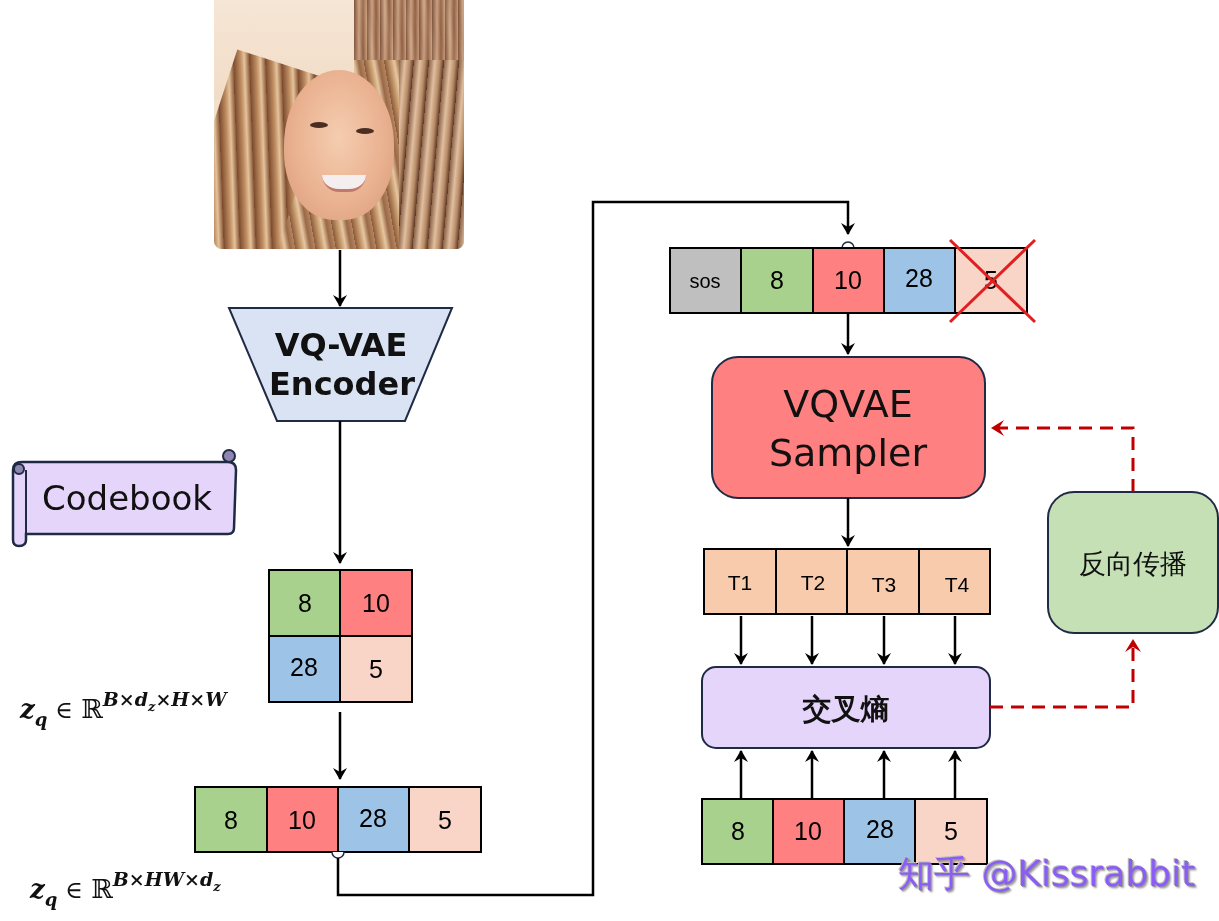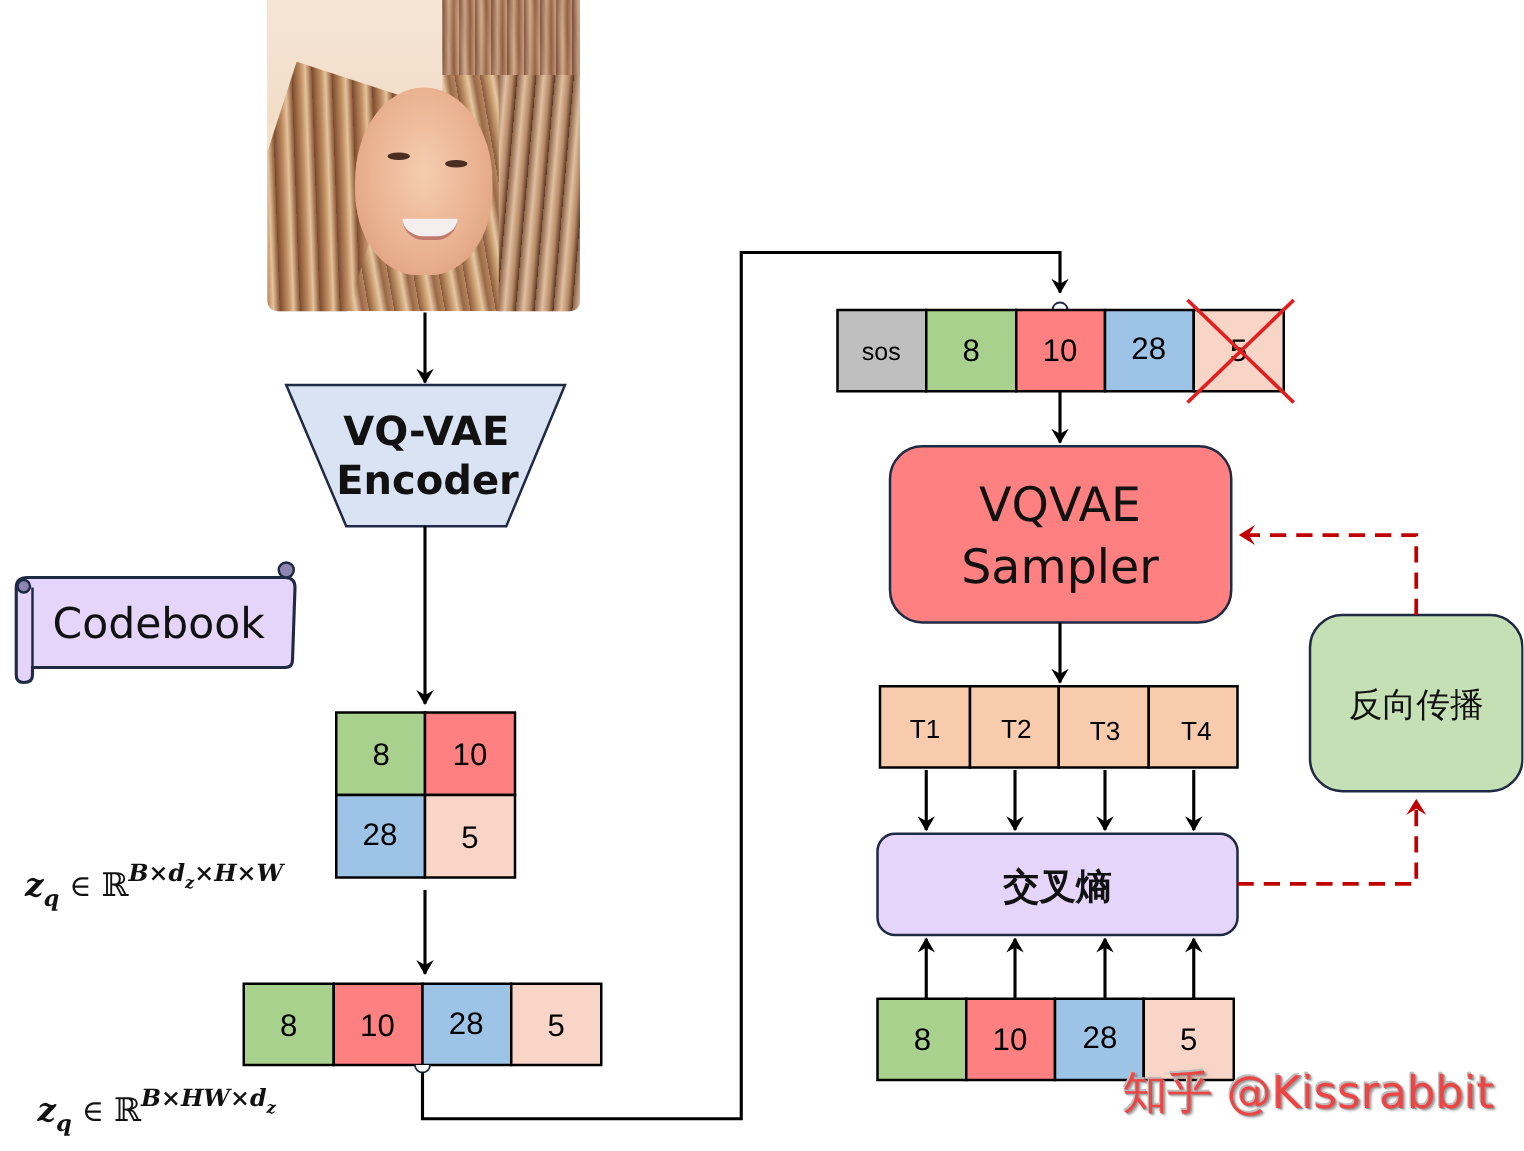--- a/index.html
+++ b/index.html
@@ -41,21 +41,21 @@
     position:absolute; font-family:"DejaVu Serif", serif; font-weight:bold; color:#111; white-space:nowrap;
   }
   .label-math .z { font-size:26px; font-style:italic; }
   .label-math .sub { font-size:18px; font-style:italic; position:relative; top:8px; }
   .label-math .in { font-size:24px; font-weight:normal; margin:0 8px; }
   .label-math .R { font-size:26px; font-weight:normal; }
   .label-math .sup { font-size:19px; font-style:italic; position:relative; top:-12px; }
   .label-math .sup .subsub { font-size:13px; position:relative; top:5px; }
   .cell-text { font-family:"Liberation Sans", sans-serif; }
   .watermark {
-    position:absolute; left:898px; top:850px; font-size:36px; color:#ef4444; white-space:nowrap;
+    position:absolute; left:898px; top:850px; font-size:36px; color:#8b5cf6; white-space:nowrap;
     text-shadow: 1px 1px 0 #9a9a9a, -1px -1px 0 #bdbdbd, 2px 2px 2px rgba(0,0,0,0.35);
     font-family:"DejaVu Sans", sans-serif; letter-spacing:0px;
   }
 </style>
 </head>
 <body>
 
 <div id="stage">
 
   <div class="photo">

